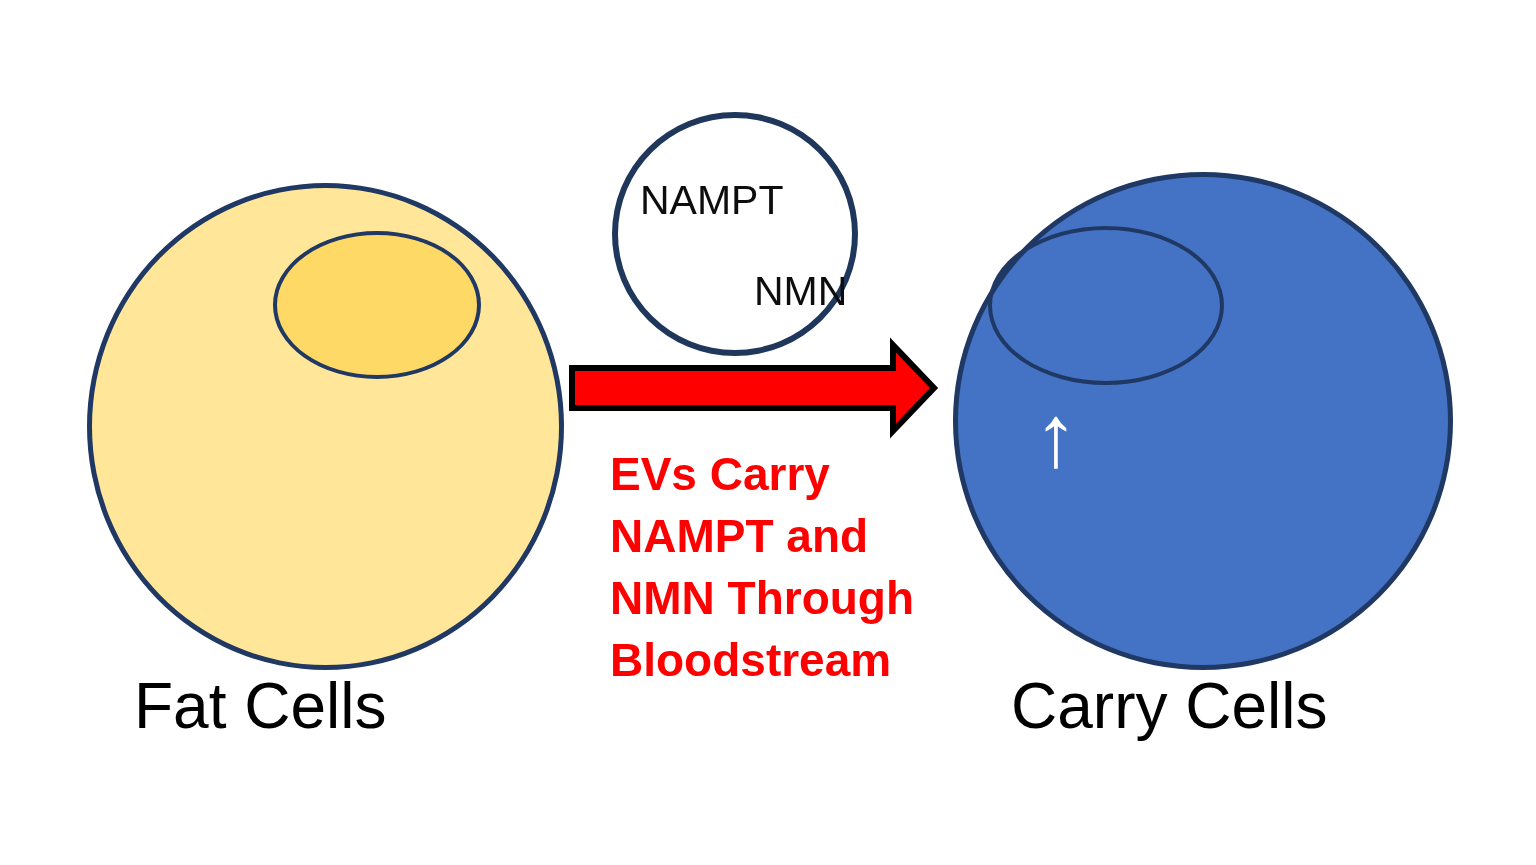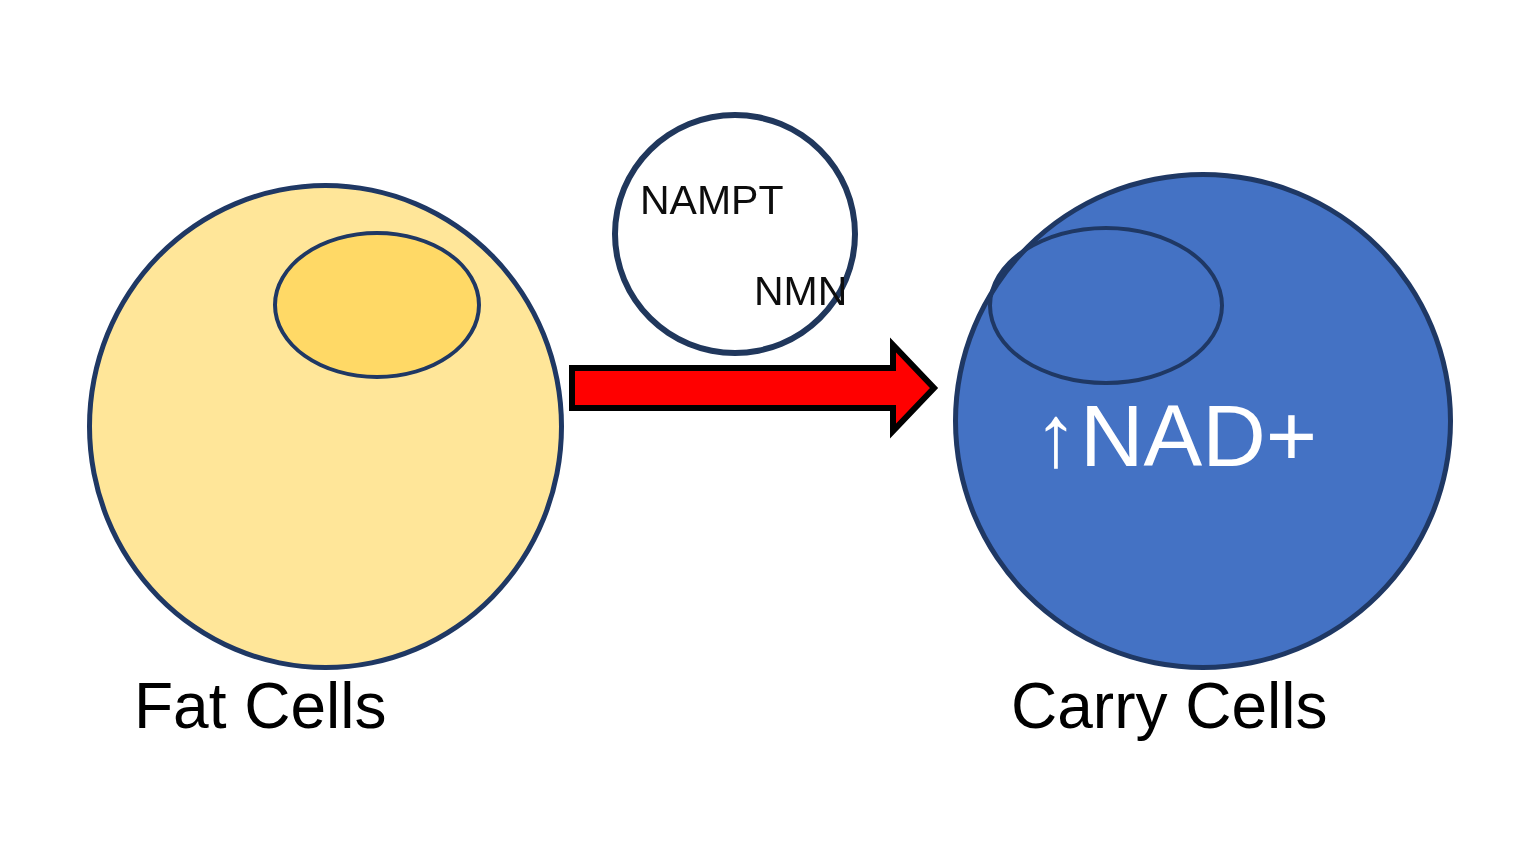--- a/index.html
+++ b/index.html
@@ -120,24 +120,29 @@
   <div class="shape fat-nucleus"></div>
 
   <div class="shape ev-vesicle"></div>
   <div class="ev-label nampt">NAMPT</div>
   <div class="ev-label nmn">NMN</div>
 
   <svg class="arrow-layer" viewBox="0 0 1536 865" xmlns="http://www.w3.org/2000/svg" aria-hidden="true">
     <polygon points="572,368 893,368 893,345 934,388 893,431 893,408 572,408" fill="#FF0000" stroke="#000000" stroke-width="6" stroke-linejoin="miter"></polygon>
   </svg>
 
+  <div class="flow-caption">
+    <div>EVs Carry</div>
+    <div>NAMPT and</div>
+    <div>NMN Through</div>
+    <div>Bloodstream</div>
+  </div>
 
   <div class="shape other-cell"></div>
   <div class="shape other-nucleus"></div>
   <div class="nad-text">
     <span class="up-arrow">↑</span>
-      <span>NAD+</span>
   </div>
 
   <div class="cell-label fat">Fat Cells</div>
   <div class="cell-label other">Carry Cells</div>
 
 </div>
 
 </body></html>

